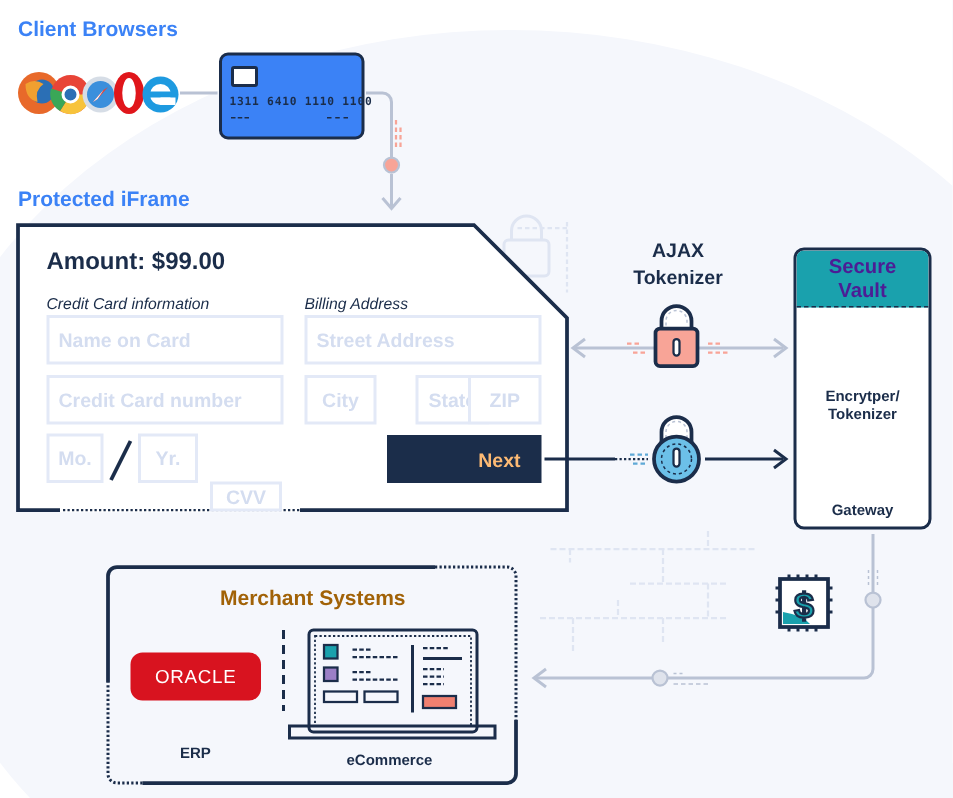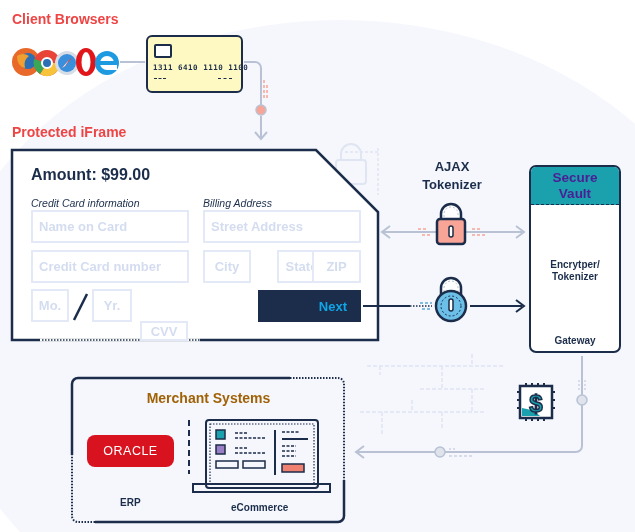--- a/index.html
+++ b/index.html
@@ -1,24 +1,24 @@
 <!DOCTYPE html>
 <html><head>
 <meta charset="utf-8">
 <style>
   html,body{margin:0;padding:0;}
   body{width:635px;height:532px;position:relative;overflow:hidden;background:#ffffff;font-family:"Liberation Sans",sans-serif;color:#1b2d4a;}
   .abs{position:absolute;}
   .bgblob{position:absolute;left:-60px;top:20px;width:800px;height:640px;border-radius:50%;background:#f5f7fc;}
-  .h-title{position:absolute;font-weight:700;font-size:14px;color:#ef4444;}
+  .h-title{position:absolute;font-weight:700;font-size:14px;color:#3b82f6;}
   .amount{position:absolute;left:31px;top:166px;font-size:16px;font-weight:700;color:#1b2d4a;}
   .sec-label{position:absolute;font-size:10.5px;font-style:italic;color:#1b2d4a;}
   .field{position:absolute;border:2px solid #e3e9f7;background:#fff;color:#d4ddf0;font-size:13px;font-weight:700;box-sizing:border-box;padding:0 6px;display:flex;align-items:center;}
   .field.c{justify-content:center;padding:0;}
-  .next-btn{position:absolute;left:258px;top:290px;width:103px;height:32px;background:#1b2d4a;color:#0ea5e9;font-weight:700;font-size:13px;display:flex;align-items:center;justify-content:flex-end;padding-right:14px;box-sizing:border-box;cursor:pointer;}
+  .next-btn{position:absolute;left:258px;top:290px;width:103px;height:32px;background:#1b2d4a;color:#fdba74;font-weight:700;font-size:13px;display:flex;align-items:center;justify-content:flex-end;padding-right:14px;box-sizing:border-box;cursor:pointer;}
   .ajax-title{position:absolute;left:412px;top:158px;width:80px;text-align:center;font-weight:700;font-size:13px;line-height:18px;color:#1b2d4a;}
   .vault{position:absolute;left:529px;top:165px;width:92px;height:188px;border:2px solid #1b2d4a;border-radius:7px;background:#fff;box-sizing:border-box;overflow:hidden;}
   .vault-head{position:absolute;left:0;top:0;width:100%;height:38px;background:#1aa1ad;color:#4c1d95;font-weight:700;font-size:13.5px;text-align:center;line-height:16px;padding-top:3px;box-sizing:border-box;border-bottom:1.5px dashed #1b2d4a;}
   .vault-cap{position:absolute;width:100%;text-align:center;font-weight:700;font-size:10px;line-height:12px;color:#1b2d4a;}
   .merchant-title{position:absolute;left:72px;top:390px;width:273px;text-align:center;font-weight:700;font-size:14px;color:#a16207;}
   .oracle{position:absolute;left:87px;top:435px;width:87px;height:32px;background:#d8131f;border-radius:8px;color:#fff;font-size:12.5px;letter-spacing:0.5px;display:flex;align-items:center;justify-content:center;}
   .small-cap{position:absolute;font-weight:700;font-size:10px;color:#1b2d4a;}
 </style>
 </head>
 <body>
@@ -207,21 +207,21 @@
       <ellipse cx="75" cy="16" rx="4.5" ry="10" fill="#fff"></ellipse>
     </g>
   <g>
       <circle cx="96" cy="17" r="12" fill="#1e9ae0"></circle>
       <circle cx="96" cy="17" r="7" fill="#fff"></circle>
       <rect x="88" y="15" width="16" height="4" fill="#1e9ae0"></rect>
       <rect x="96" y="19" width="10" height="5" fill="#fff"></rect>
     </g>
 </svg>
 
-<div class="abs" style="left:146px;top:35px;width:97px;height:58px;background:#fef9c3;border:2px solid #1b2d4a;border-radius:6px;box-sizing:border-box;text-align:center;">
+<div class="abs" style="left:146px;top:35px;width:97px;height:58px;background:#3b82f6;border:2px solid #1b2d4a;border-radius:6px;box-sizing:border-box;text-align:center;">
   <div class="abs" style="left:6px;top:7px;width:14px;height:10px;border:2px solid #1b2d4a;border-radius:2px;background:#fff;"></div>
   <div class="abs" style="left:5px;top:26px;font-family:'DejaVu Sans Mono',monospace;font-size:7.5px;font-weight:700;color:#1b2d4a;letter-spacing:0.5px;white-space:nowrap;">1311 6410 1110 1100</div>
   <div class="abs" style="left:6px;top:41px;width:12px;border-top:1.5px dashed #1b2d4a;"></div>
   <div class="abs" style="left:70px;top:41px;width:14px;border-top:1.5px dashed #1b2d4a;"></div>
 </div>
 
 <div class="h-title" style="left:12px;top:124px;">Protected iFrame</div>
 <div class="amount">Amount: $99.00</div>
 <div class="sec-label" style="left:31px;top:197px;">Credit Card information</div>
 <div class="sec-label" style="left:203px;top:197px;">Billing Address</div>

